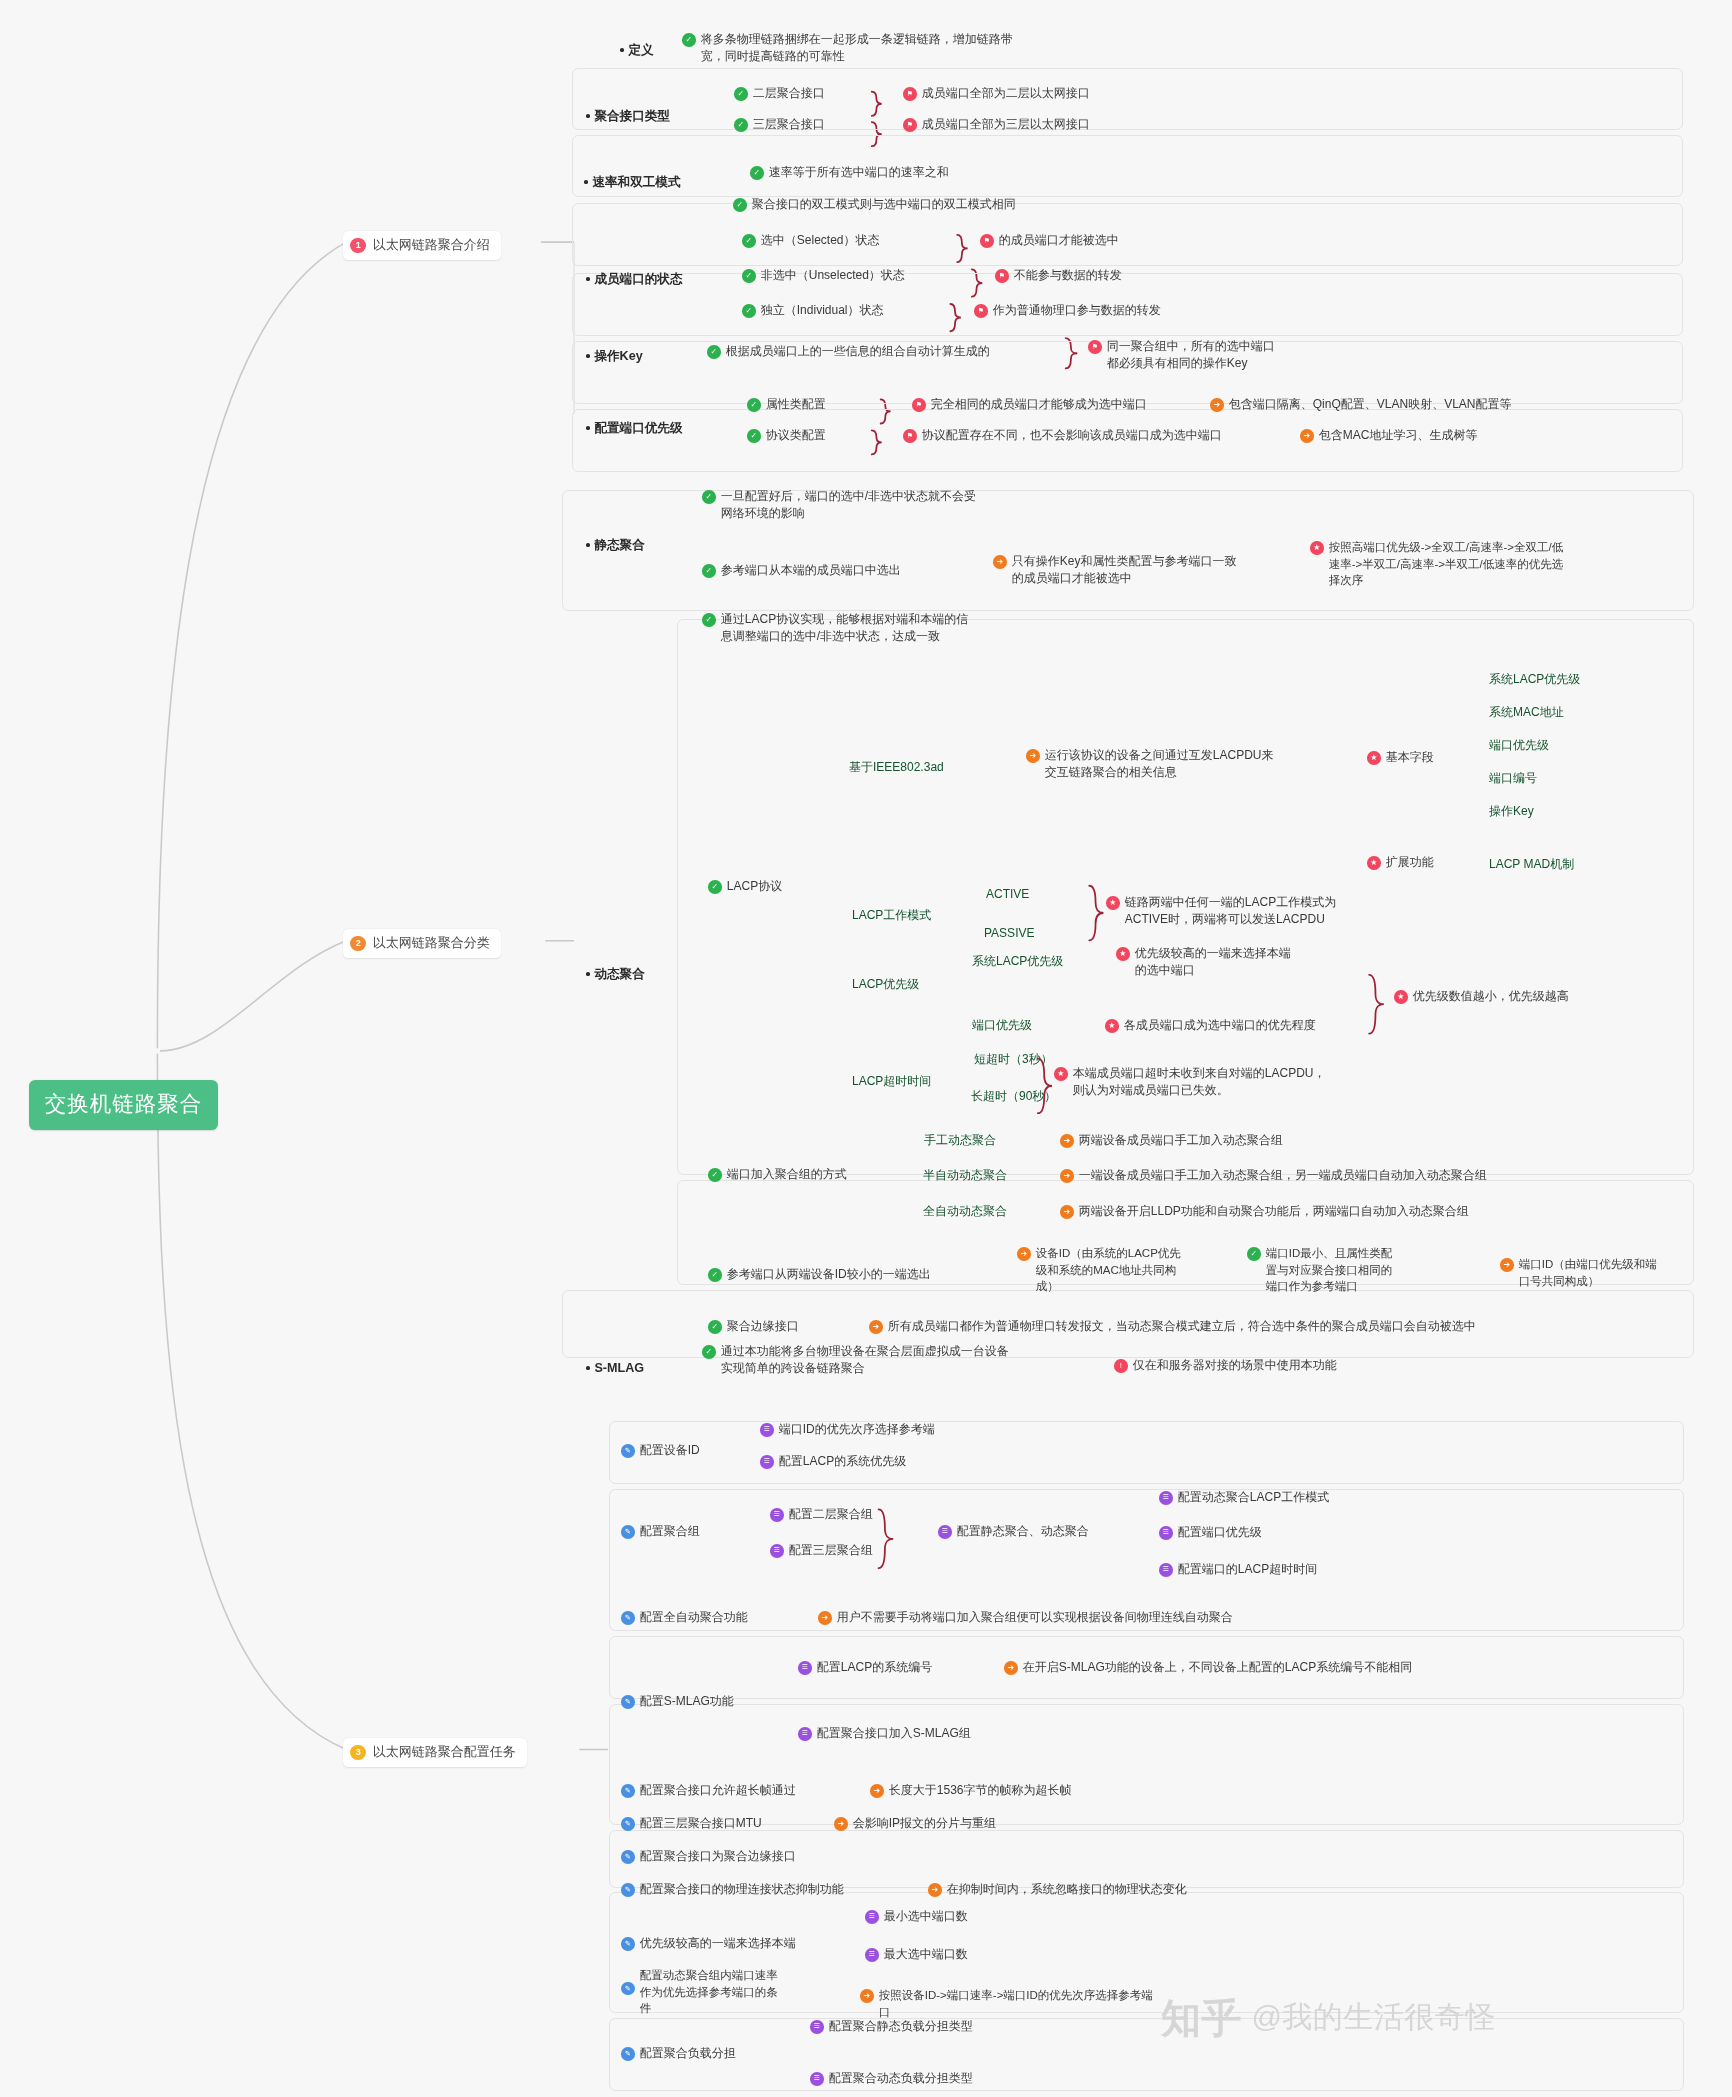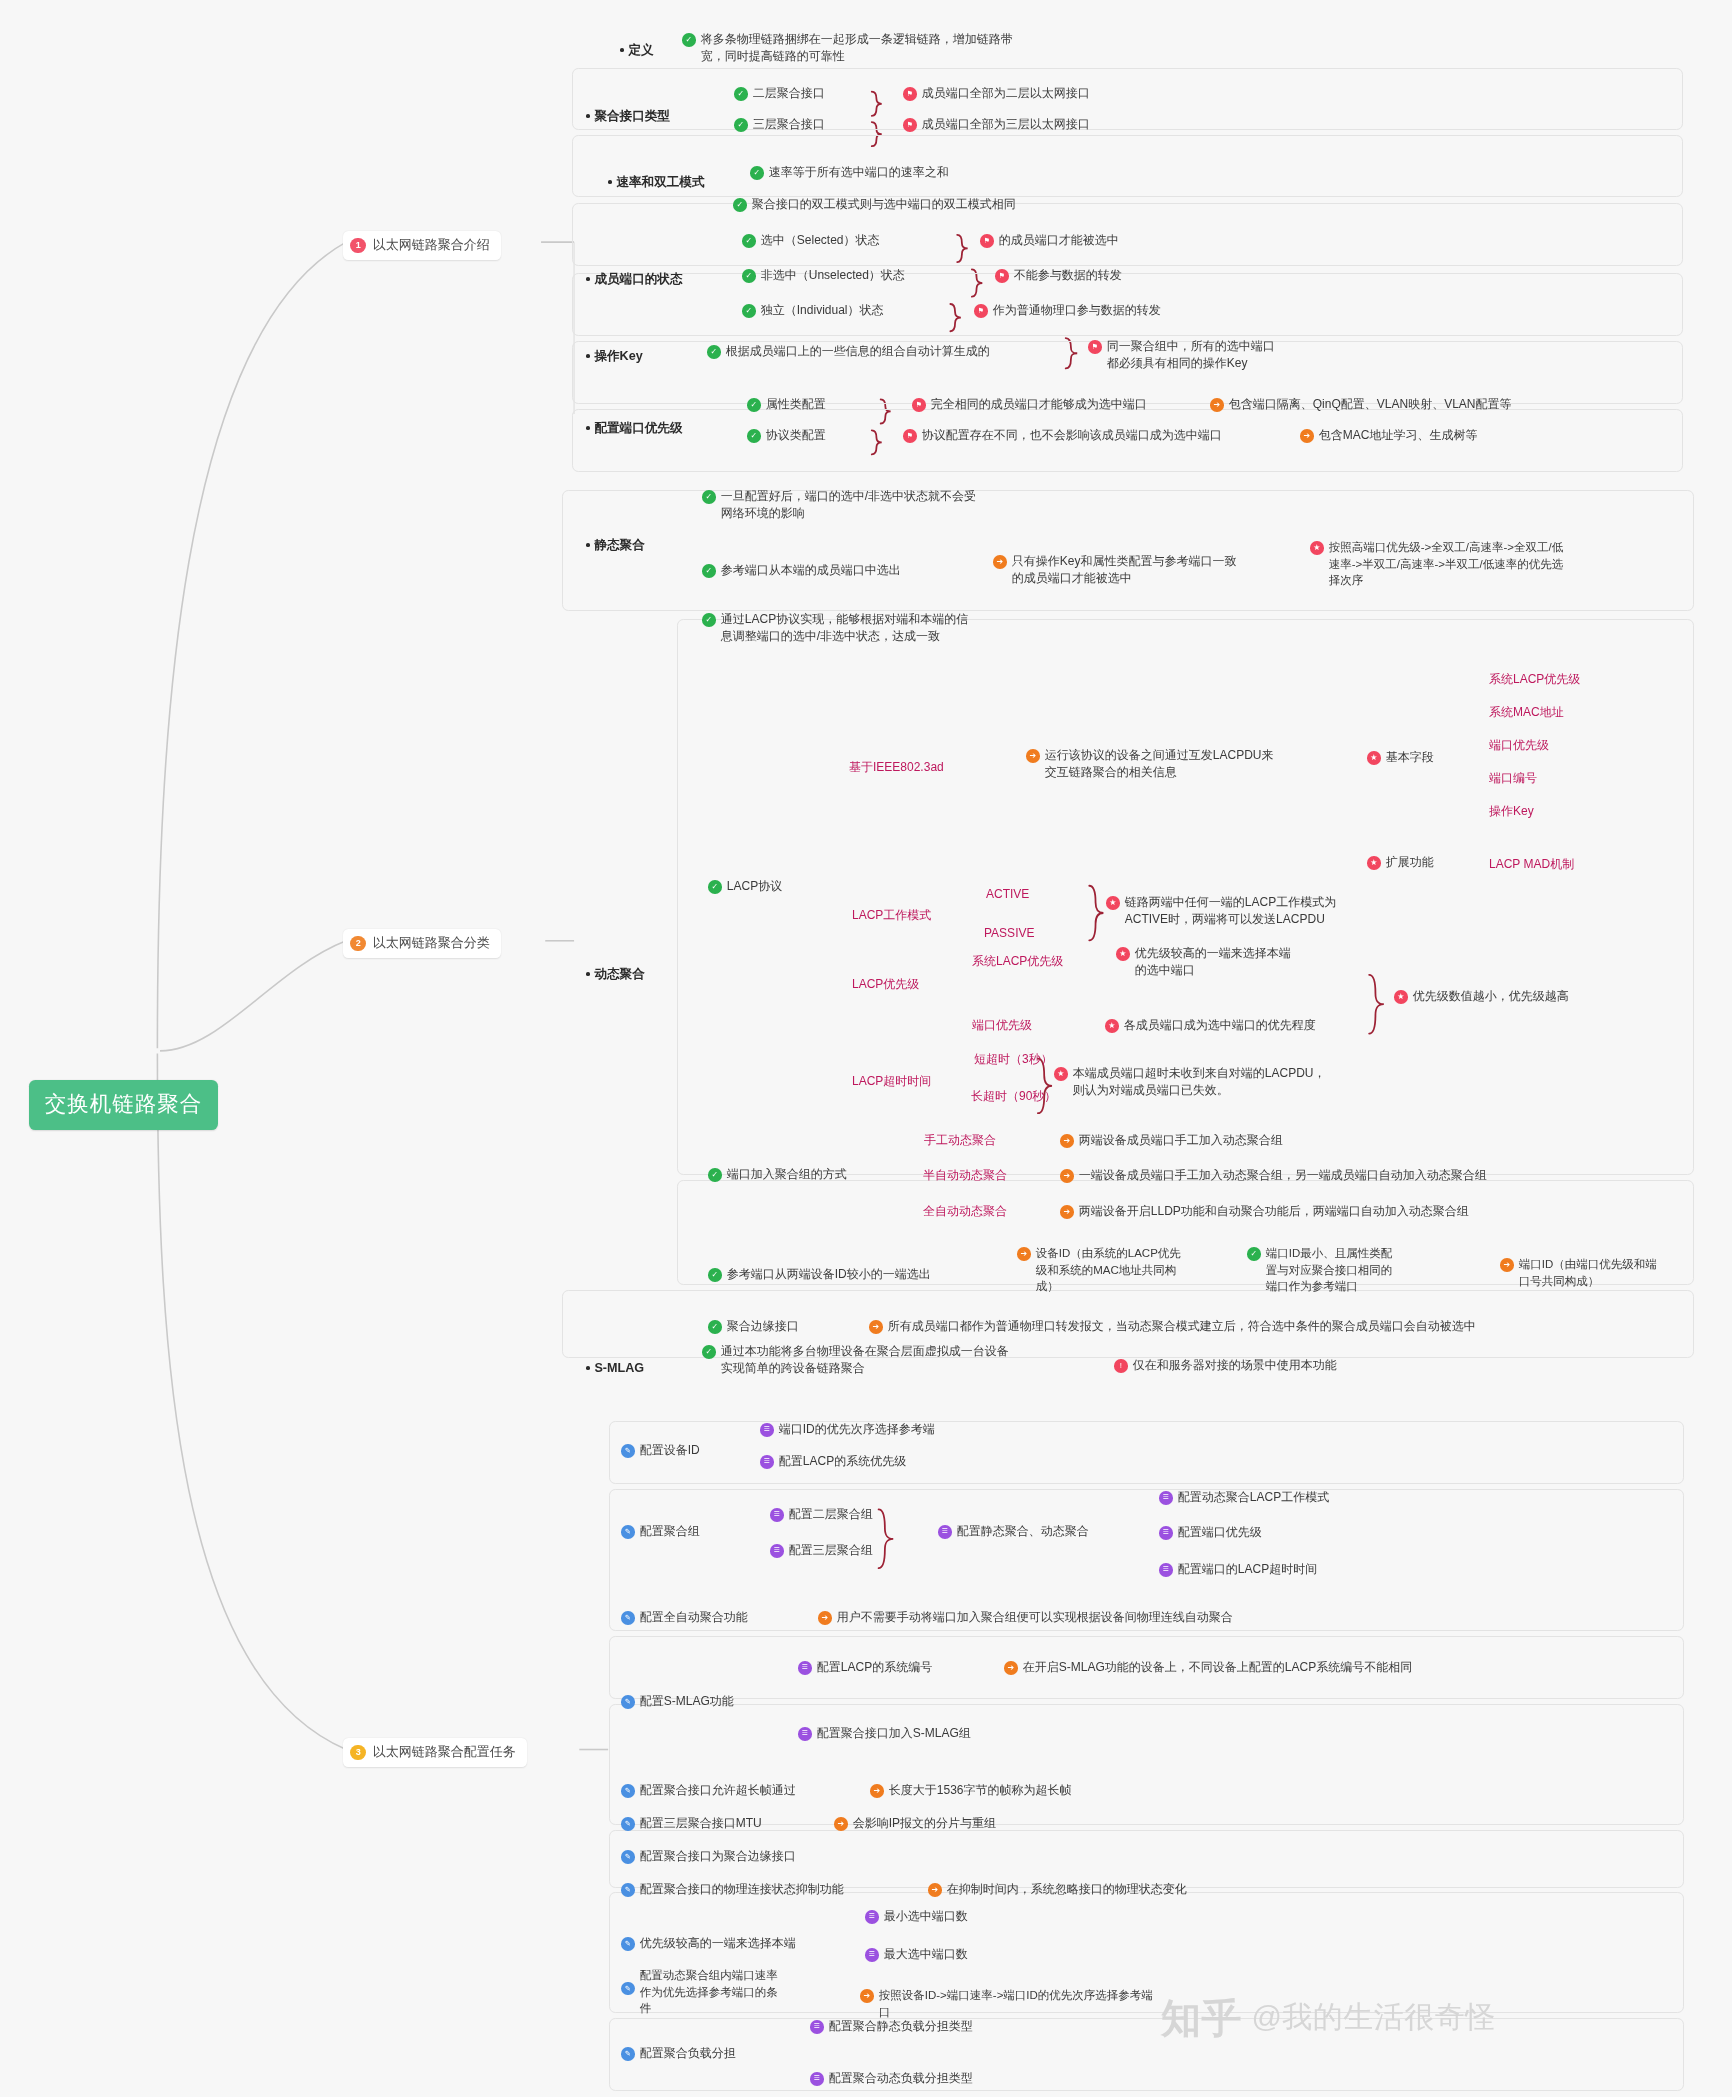--- a/index.html
+++ b/index.html
@@ -61,21 +61,21 @@
   
   .l2 {
     font-size: 12.6px;
     font-weight: bold;
     color:#2b2b2b;
     gap: 4.7px;
   }
   .l2 .dot { width:3.7px;height:3.7px;border-radius:50%;background:#2b2b2b;flex:0 0 auto;}
 
   
-  .plain { font-size: 12px; color:#be185d; }
+  .plain { font-size: 12px; color:#14532d; }
 
   
   .ic {
     width: 13.6px; height:13.6px; border-radius:50%;
     display:flex;align-items:center;justify-content:center;
     flex:0 0 auto; color:#fff; font-size:8.4px; line-height:1;
     margin-top:0.5px;
   }
   .ic.check  { background:#2bb14e; font-size:7.9px; }
   .ic.flag   { background:#f2465f; font-size:7.3px; }
@@ -222,21 +222,21 @@
   </div>
   <div class="node text" style="left:734px;top:116px">
     <span class="ic check">✓</span>
     <span class="txt">三层聚合接口</span>
   </div>
   <div class="node text" style="left:903px;top:116px">
     <span class="ic flag">⚑</span>
     <span class="txt">成员端口全部为三层以太网接口</span>
   </div>
 
-  <div class="node l2" style="left:608px;top:173px">
+  <div class="node l2" style="left:584px;top:173px">
     <span class="dot"></span>
     <span class="txt">速率和双工模式</span>
   </div>
   <div class="node text" style="left:750px;top:164px">
     <span class="ic check">✓</span>
     <span class="txt">速率等于所有选中端口的速率之和</span>
   </div>
   <div class="node text" style="left:733px;top:196px">
     <span class="ic check">✓</span>
     <span class="txt">聚合接口的双工模式则与选中端口的双工模式相同</span>

